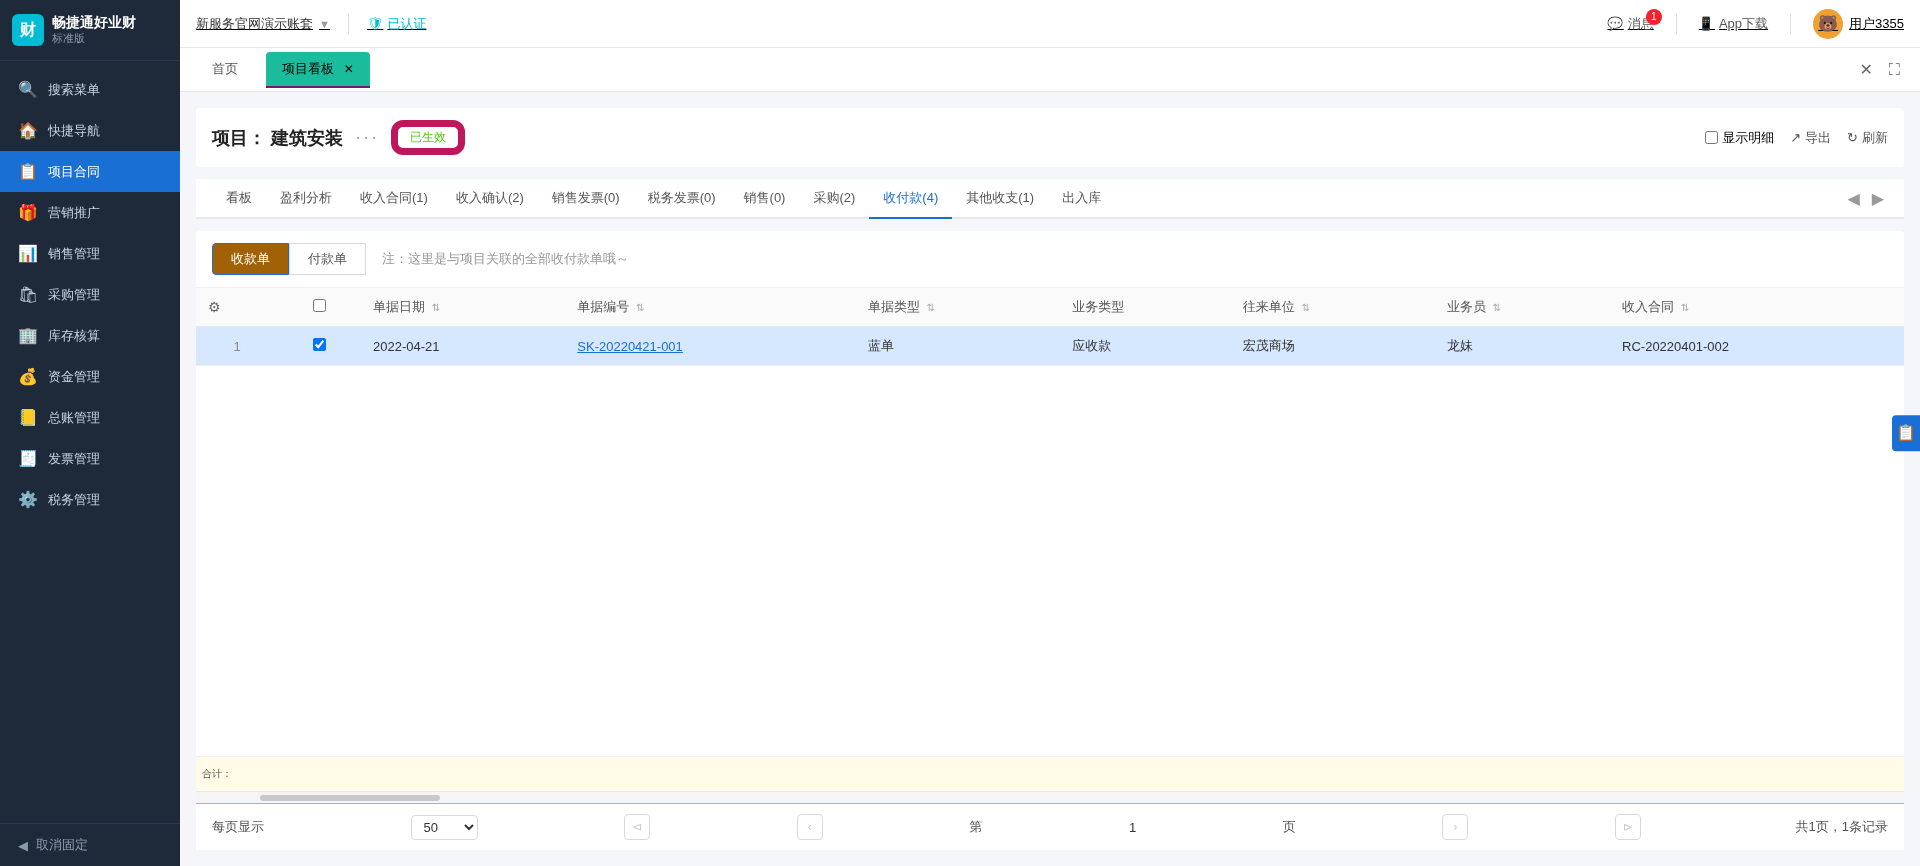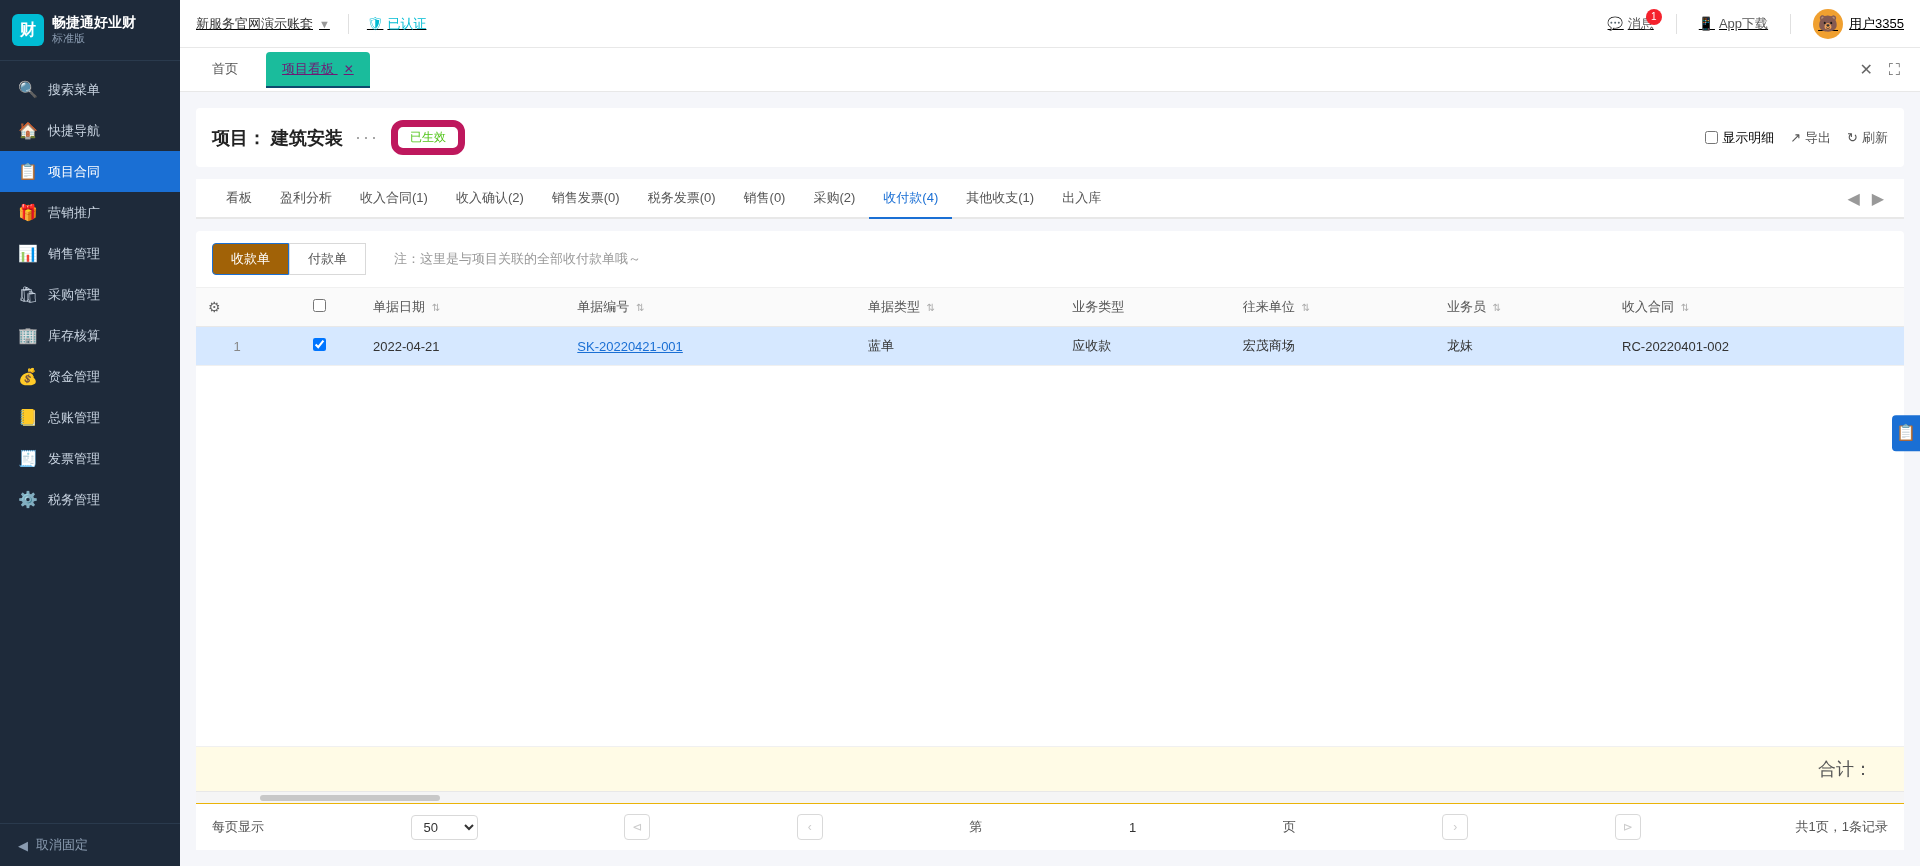--- a/index.html
+++ b/index.html
@@ -120,24 +120,23 @@
     .tab {
       padding: 8px 16px;
       cursor: pointer;
       font-size: 13px;
       color: #555;
       border-bottom: 2px solid transparent;
       white-space: nowrap;
     }
     .tab.active {
       background: #1abc9c;
-      color: #701a75;
+      color: #000000;
       border-radius: 4px 4px 0 0;
-      border-bottom: 2px solid #0c4a6e;
-      text-decoration: underline;
+      border-bottom: 2px solid #701a75;
     }
     .tab-close {
       margin-left: 6px; cursor: pointer; font-size: 12px;
     }
     .tabbar-controls { margin-left: auto; display: flex; align-items: center; gap: 8px; }
     .tabbar-btn { cursor: pointer; font-size: 16px; color: #666; padding: 2px 4px; }
 
     
     .content {
       flex: 1;
@@ -208,21 +207,21 @@
     }
     .toggle-btn {
       padding: 6px 18px;
       cursor: pointer; font-size: 13px;
       border: 1px solid #d9d9d9;
       background: #fff; color: #555;
     }
     .toggle-btn:first-child { border-radius: 4px 0 0 4px; }
     .toggle-btn:last-child { border-radius: 0 4px 4px 0; border-left: none; }
     .toggle-btn.active { background: #a16207; color: #fff; border-color: #1a6fd4; }
-    .toggle-note { margin-left: 28px; color: #999; font-size: 13px; }
+    .toggle-note { margin-left: 16px; color: #999; font-size: 13px; }
 
     
     .table-wrap { flex: 1; overflow: auto; }
     table { width: 100%; border-collapse: collapse; font-size: 13px; }
     thead tr { background: #fafafa; }
     th {
       padding: 10px 12px;
       text-align: left;
       color: #555;
       font-weight: 500;
@@ -237,23 +236,23 @@
     }
     tr.selected td { background: #d6e8ff; }
     .sort-icon { color: #aaa; font-size: 10px; margin-left: 3px; }
     .th-gear { color: #666; font-size: 14px; }
     .link { color: #1a6fd4; cursor: pointer; text-decoration: underline; }
     .row-number { color: #888; text-align: center; }
 
     
     .table-footer {
       background: #fffbe6;
-      padding: 10px 32px;
+      padding: 10px 6px;
       border-top: 1px solid #f0f0f0;
-      font-size: 18px; color: #555; text-align: right;
+      font-size: 10px; color: #555;
     }
 
     
     .hscroll {
       height: 12px;
       background: #f5f5f5;
       border-top: 1px solid #e8e8e8;
       display: flex; align-items: center;
       padding: 0 4px;
     }

